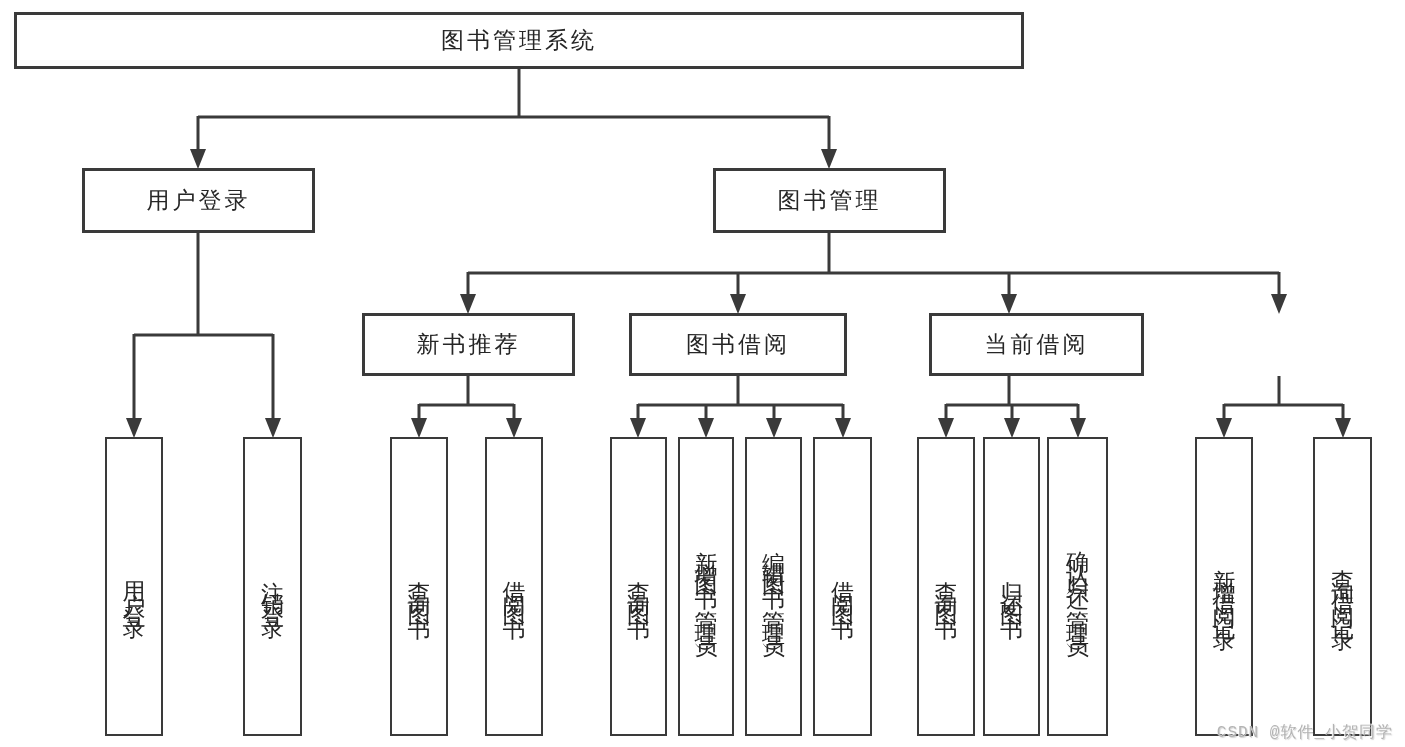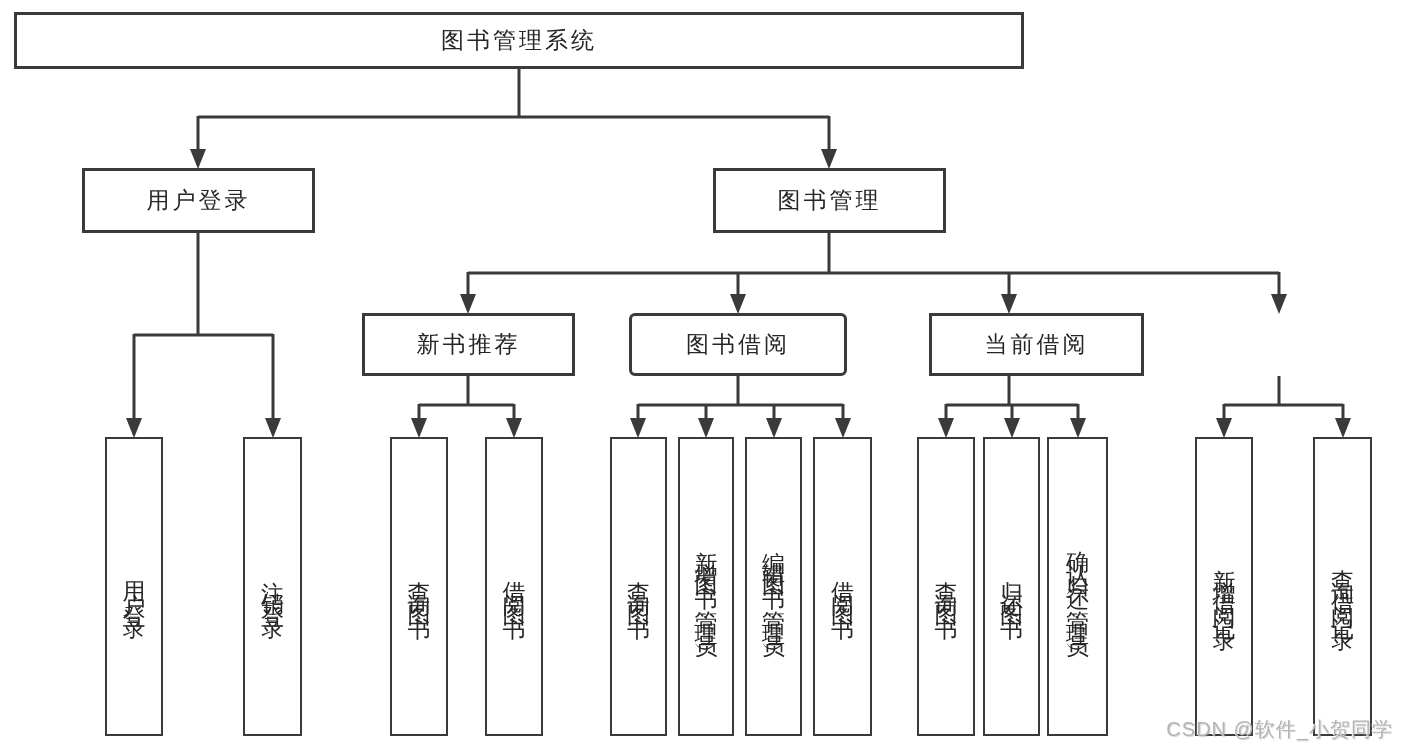--- a/index.html
+++ b/index.html
@@ -34,24 +34,25 @@
     text-orientation: mixed;
     font-size: 23px;
     letter-spacing: 12px;
     line-height: 1;
   }
   .watermark {
     position: absolute;
     right: 12px;
     bottom: 4px;
     z-index: 3;
-    font-size: 20px;
+    font-size: 16px;
     letter-spacing: 1px;
     color: #b3b3b3;
     text-shadow: -1px -1px 0 rgba(255,255,255,0.9), 1px 1px 1px rgba(130,130,130,0.35);
+    font-family: Liberation Mono, monospace;
   }
 </style>
 </head>
 <body>
 
 <div class="canvas">
   <svg class="connector-layer" xmlns="http://www.w3.org/2000/svg" viewBox="0 0 1405 747" width="1405" height="747">
       <path d="M 519 69 V 117 M 198 117 H 829 M 198 116 V 151 M 829 116 V 151" fill="none" stroke="#3a3a3a" stroke-width="3"></path>
       <polygon points="190,149 206,149 198,169" fill="#3a3a3a"></polygon>
       <polygon points="821,149 837,149 829,169" fill="#3a3a3a"></polygon>
@@ -85,21 +86,21 @@
       </div>
       <div class="node horizontal" style="left: 82px; top: 168px; width: 233px; height: 65px;">
         <span class="label">用户登录</span>
       </div>
       <div class="node horizontal" style="left: 362px; top: 313px; width: 213px; height: 63px;">
         <span class="label">新书推荐</span>
       </div>
       <div class="node horizontal" style="left: 713px; top: 168px; width: 233px; height: 65px;">
         <span class="label">图书管理</span>
       </div>
-      <div class="node horizontal" style="left: 629px; top: 313px; width: 218px; height: 63px; border-radius: 6px;">
+      <div class="node horizontal" style="left: 629px; top: 313px; width: 218px; height: 63px;">
         <span class="label">图书借阅</span>
       </div>
       <div class="node horizontal" style="left: 902px; top: 313px; width: 215px; height: 63px; margin-left: 27px;">
         <span class="label">当前借阅</span>
       </div>
       <div class="node vertical" style="left: 105px; top: 437px; width: 58px; height: 299px;">
         <span class="label">用户登录</span>
       </div>
       <div class="node vertical" style="left: 243px; top: 437px; width: 59px; height: 299px;">
         <span class="label">注销登录</span>

